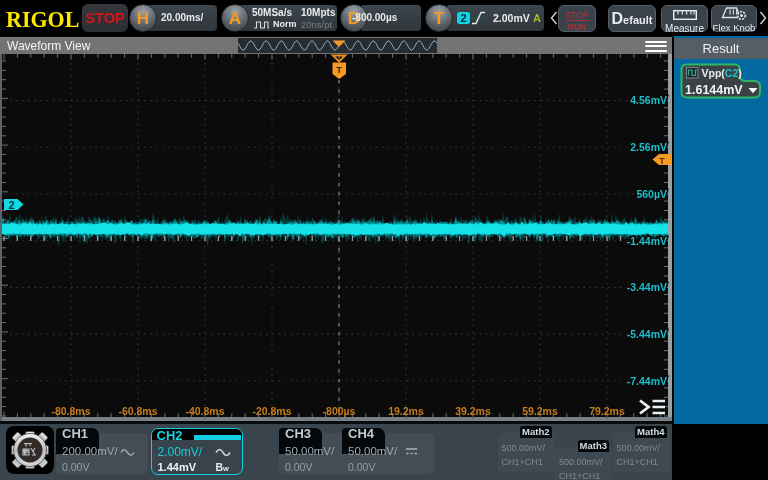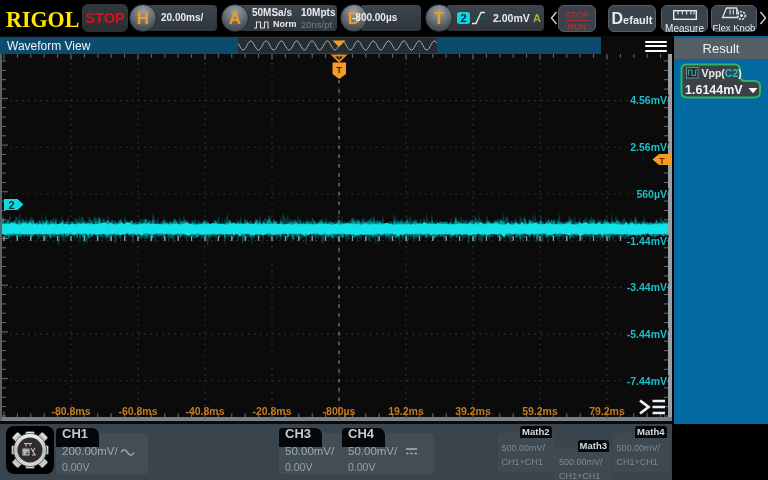--- a/index.html
+++ b/index.html
@@ -15,37 +15,37 @@
   border-radius:4px; }
 .circ { position:absolute; top:4px; width:28px; height:28px; border-radius:50%;
   background:radial-gradient(circle at 50% 25%, #99a0a6, #4a5157 72%);
   border:1px solid #23282c;
   color:#f59a23; font-weight:bold; font-size:17px; text-align:center; line-height:27px; }
 .ptxt { position:absolute; color:#e8ecef; font-weight:bold; font-size:10px; white-space:nowrap; }
 .btn { position:absolute; top:5px; height:27px; background:#3a434b;
   border:1px solid #545e66; border-radius:6px; color:#e8ecee; text-align:center; }
 
 #win { position:absolute; left:0; top:36px; width:672px; height:388px; background:#0b0b0b; }
-#tabbar { position:absolute; left:0; top:1px; width:601px; height:17px; background:#0c4a6e; }
+#tabbar { position:absolute; left:0; top:1px; width:672px; height:17px; background:#737373; }
 #tabbar .title { position:absolute; left:7px; top:2px; font-size:12px; color:#f2f4f5; }
 #strip { position:absolute; left:238px; top:1px; width:199px; height:15px; background:#262d32; }
 #burger { position:absolute; left:645px; top:3.5px; width:22px; }
 #burger div { height:2.4px; background:#fff; margin-bottom:2.2px; border-radius:1px; }
 #rightedge { position:absolute; left:668px; top:18px; width:4px; height:363px; background:#9aa1a6; }
 #bottomedge { position:absolute; left:0px; top:381px; width:672px; height:4px; background:#788087; }
 #leftedge { position:absolute; left:0px; top:18px; width:2px; height:367px; background:#5d6469; }
 
 #panel { position:absolute; left:674px; top:36px; width:94px; height:388px; background:#0369a1; }
 #panelhdr { position:absolute; left:0; top:2px; width:94px; height:21px; background:#565e65;
   color:#eef0f1; font-size:13px; text-align:center; line-height:21px; }
 
 #botbar { position:absolute; left:0; top:424px; width:768px; height:56px; background:#39444c; }
 .chw { position:absolute; top:9px; width:92px; height:41px; background:#424d55;
   border-radius:4px; }
-.chtab { position:absolute; left:0px; top:-5px; padding:0 11px 0 6px; height:19px; background:#05080a;
+.chtab { position:absolute; left:0px; top:-5px; padding:0 11px 0 6px; height:26px; background:#05080a;
   border-radius:4px 7px 0 0; font-size:13px; font-weight:bold; color:#c2cbd0; line-height:11px; }
 .l1 { position:absolute; left:6px; top:12px; font-size:11.5px; color:#9daab0; white-space:nowrap; }
 .l2 { position:absolute; left:6px; top:28px; font-size:10.5px; color:#93a0a6; }
 .mw { position:absolute; top:9px; width:57px; height:40px; background:#3e4951; border-radius:4px; }
 .mtab { position:absolute; right:3px; top:-7px; padding:0 2px; height:12px; background:#05080a;
   border-radius:3px 3px 0 0; font-size:9.5px; font-weight:bold; color:#d6dde0; line-height:12px; }
 .m1 { position:absolute; left:4px; top:10px; font-size:9px; color:#7f8a91; white-space:nowrap; }
 .m2 { position:absolute; left:4px; top:24px; font-size:9px; color:#7f8a91; white-space:nowrap; }
 </style></head><body>
 
@@ -223,20 +223,31 @@
 
   <div class="chw" style="left:56px;">
     <div class="chtab">CH1</div>
     <div class="l1">200.00mV/</div>
     <svg class="abs" style="left:64px; top:14px;" width="15" height="9" viewBox="0 0 15 9">
         <path d="M1 5.5 q3 -5.5 6.5 0 q3.5 5.5 6.5 0" stroke="#9daab0" fill="none" stroke-width="1.5"></path>
       </svg>
     <div class="l2">0.00V</div>
   </div>
 
+  <div class="abs" style="left:150.5px; top:4px; width:92.5px; height:47px; background:#39434b; border:1.8px solid #0fd0e0; border-radius:7px; overflow:hidden;">
+    <div class="abs" style="left:0; top:0; width:100%; height:10.5px; background:#000;"></div>
+    <div class="abs" style="left:5px; top:-1px; font-size:13px; font-weight:bold; color:#12d4e4;">CH2</div>
+    <div class="abs" style="left:42px; top:5.5px; width:47px; height:5.5px; background:#0fd0e0;"></div>
+    <div class="abs" style="left:6px; top:15.5px; font-size:12px; color:#15ccdc; white-space:nowrap;">2.00mV/</div>
+    <svg class="abs" style="left:63px; top:17.5px;" width="16" height="9" viewBox="0 0 16 9">
+        <path d="M1 5.5 q3.5 -6 7 0 q3.5 6 7 0" stroke="#c8d2d6" fill="none" stroke-width="1.5"></path>
+      </svg>
+    <div class="abs" style="left:6px; top:32px; font-size:11px; color:#f0f3f4; font-weight:bold;">1.44mV</div>
+    <div class="abs" style="left:64px; top:32px; font-size:10.5px; color:#e6eaec; font-weight:bold;">B<span style="font-size:7.5px;">w</span></div>
+  </div>
 
   <div class="chw" style="left:247px; width:90.5px;margin-left:32px;">
     <div class="chtab">CH3</div>
     <div class="l1">50.00mV/</div>
     <svg class="abs" style="left:64px; top:15px;" width="11" height="7" viewBox="0 0 11 7">
         <path d="M0 1h11" stroke="#9daab0" stroke-width="1.7"></path>
         <path d="M0 5.5h2.5 M4.2 5.5h2.5 M8.4 5.5h2.6" stroke="#9daab0" stroke-width="1.7"></path>
       </svg>
     <div class="l2">0.00V</div>
   </div>

